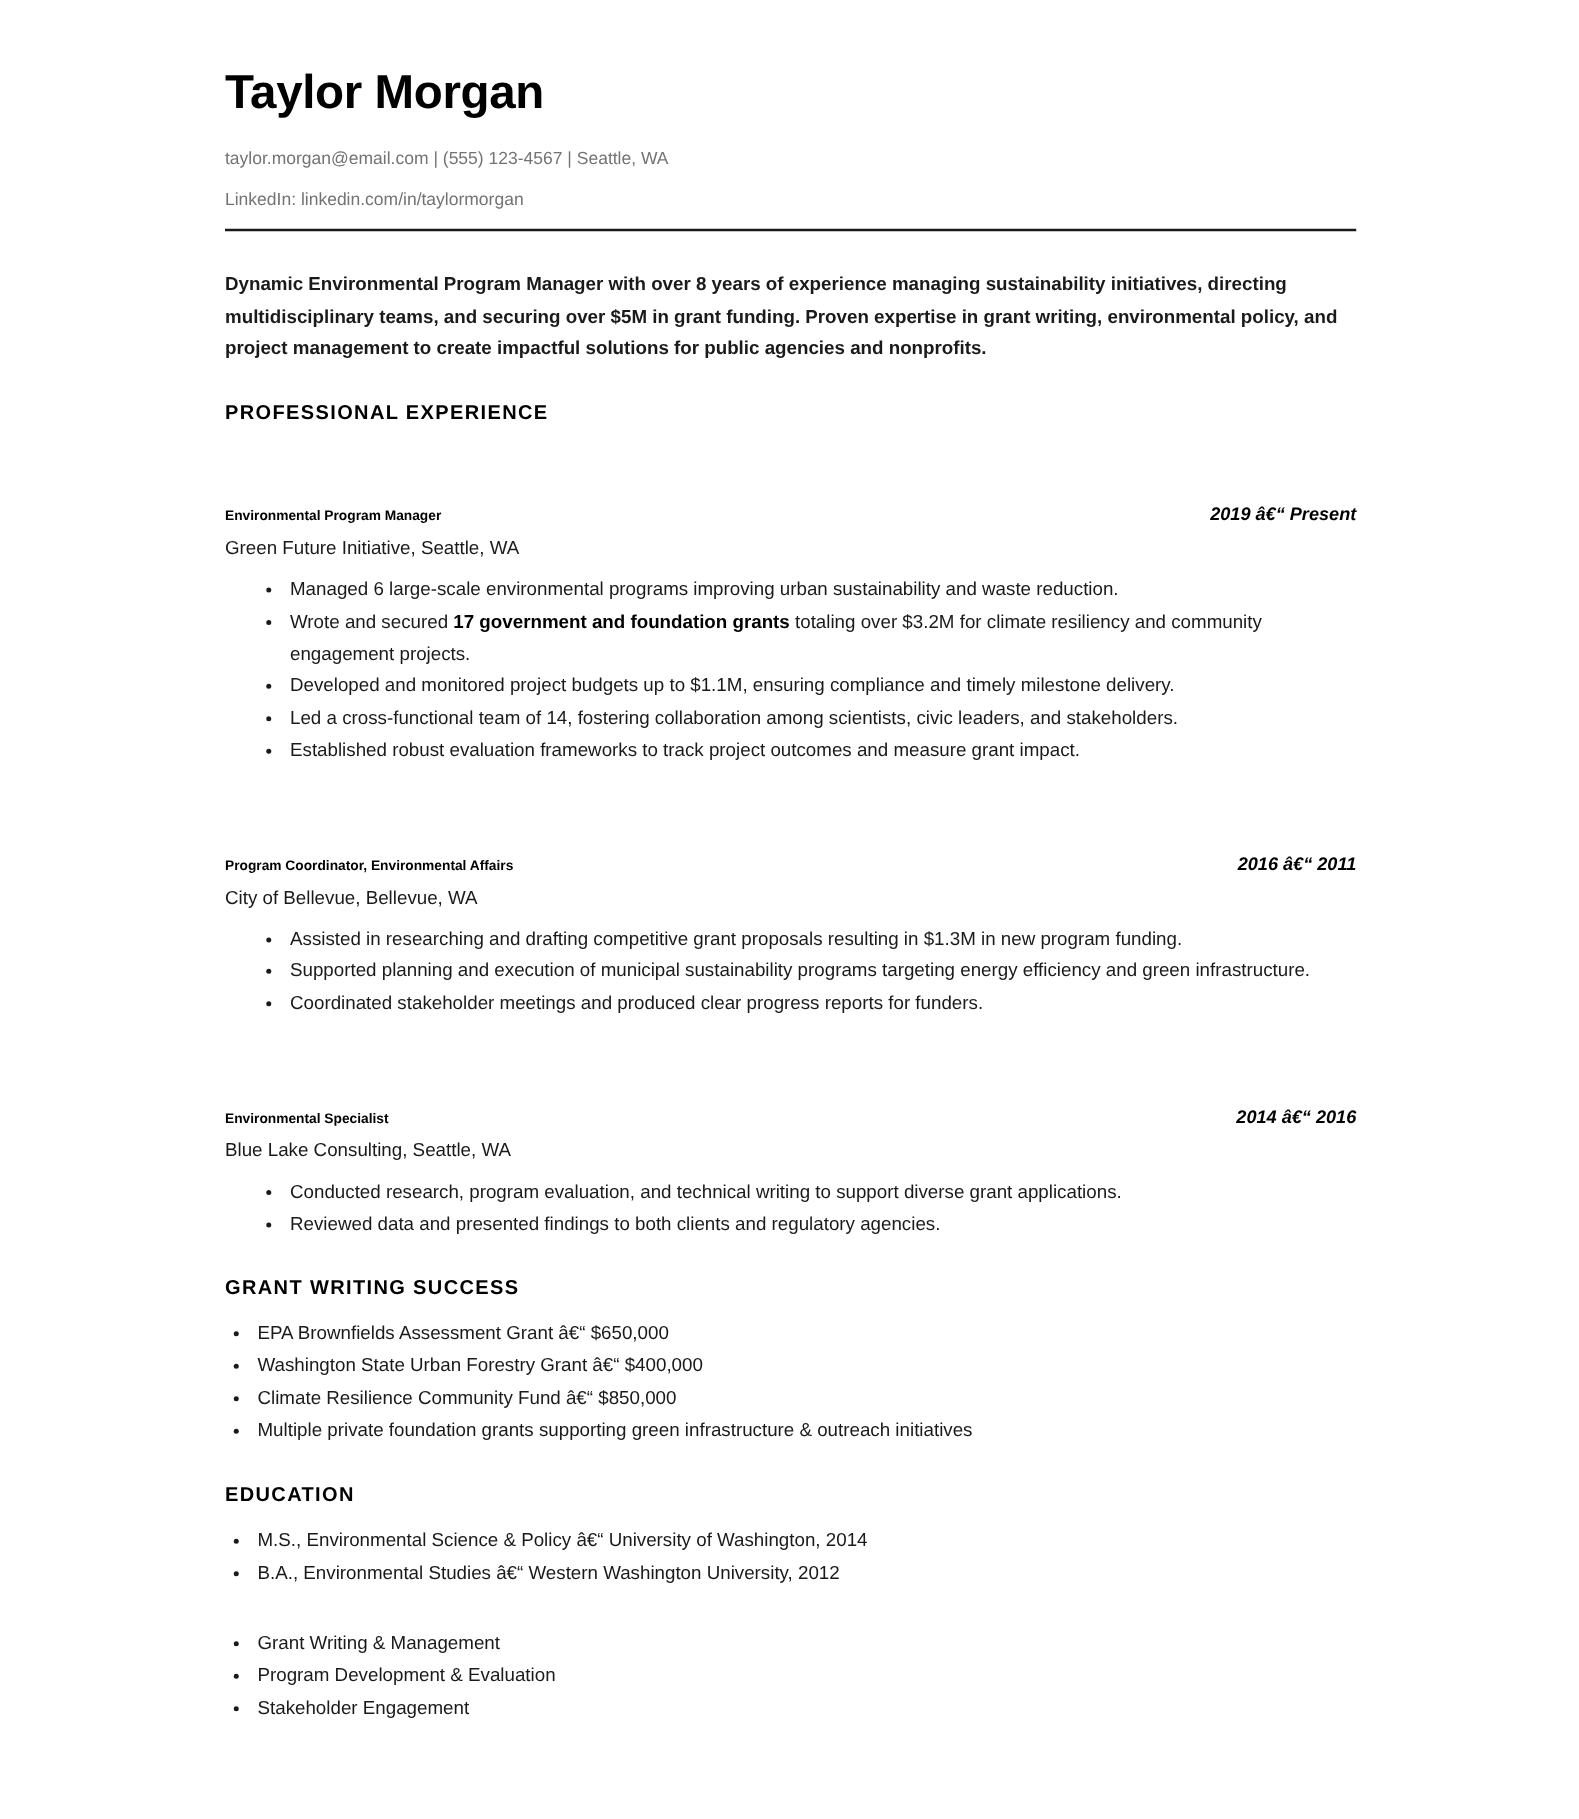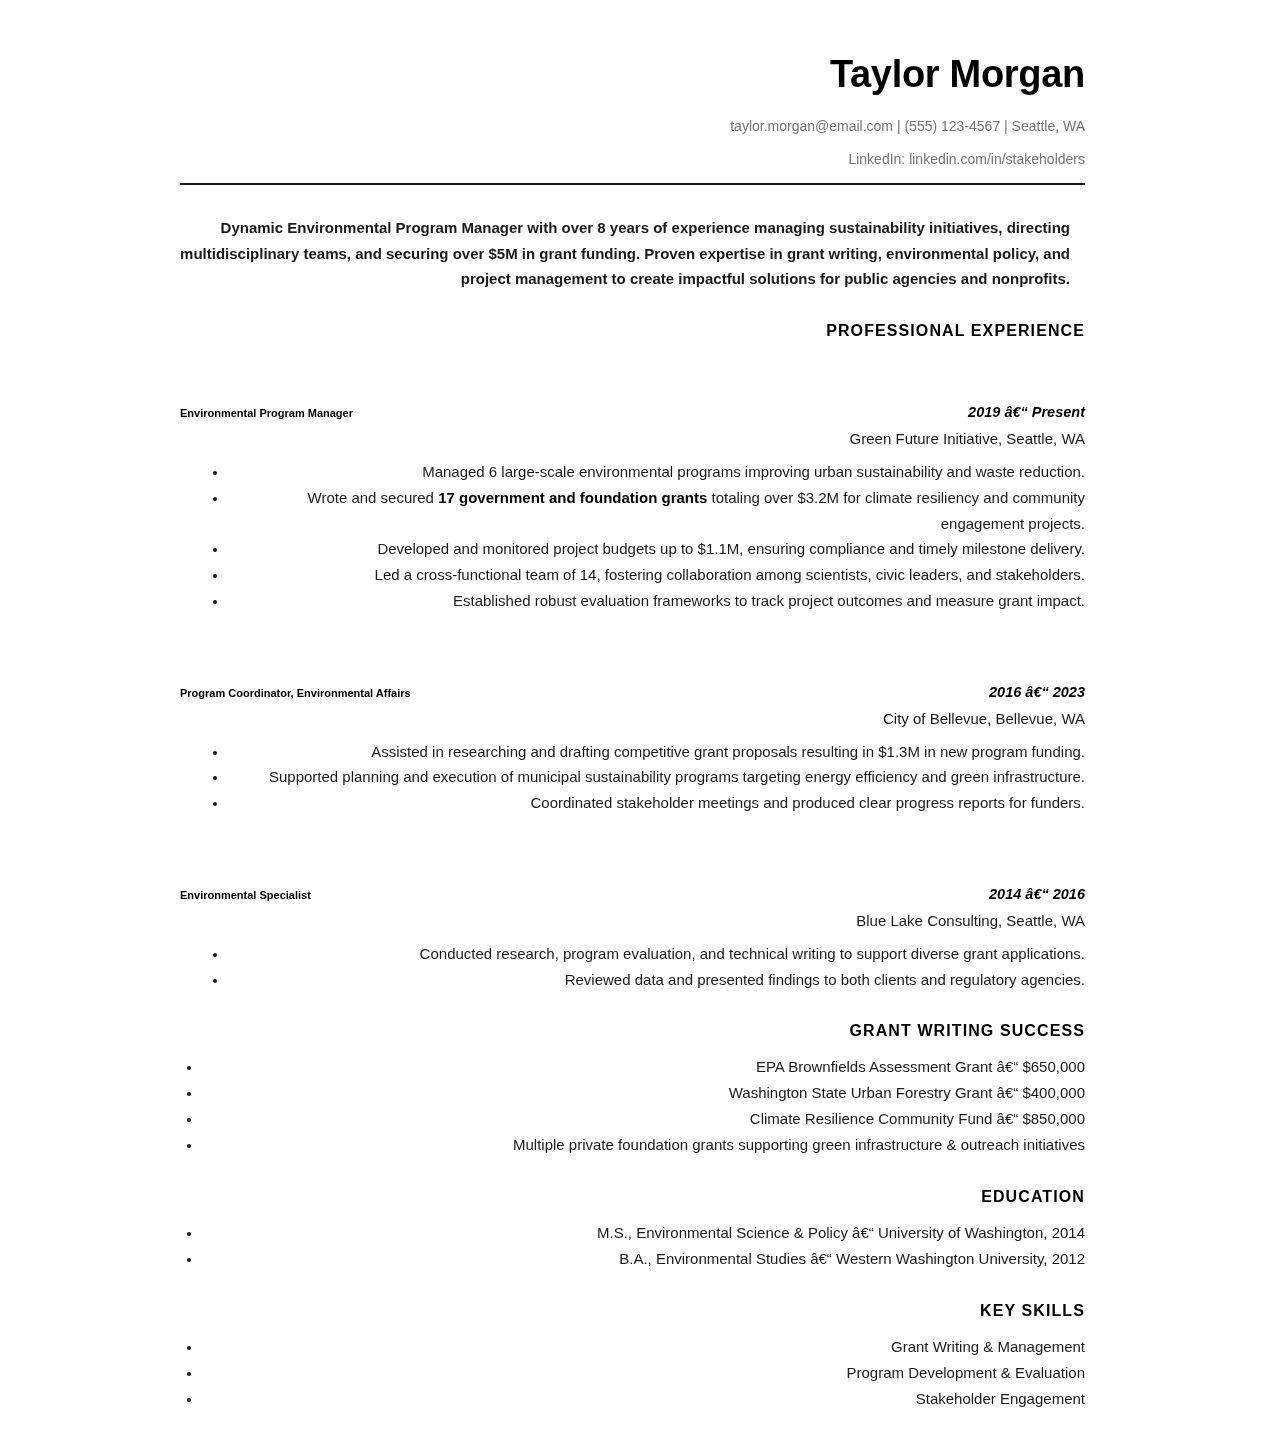--- a/index.html
+++ b/index.html
@@ -15,21 +15,20 @@
     color: #000000;
     -webkit-font-smoothing: antialiased;
   }
   .page {
     width: 1215px;
     min-height: 1455px;
     background: #ffffff;
     box-sizing: border-box;
     padding: 0;
     position: relative;
-    text-align: right;
   }
   .sheet {
     margin-left: 180px;
     width: 905px;
   }
 
   
   .header {
     padding-top: 52px;
   }
@@ -141,21 +140,21 @@
 </style>
 </head>
 <body>
 
 <div class="page">
   <div class="sheet">
 
     <div class="header">
       <h1 class="name">Taylor Morgan</h1>
       <p class="contact-line">taylor.morgan@email.com | (555) 123-4567 | Seattle, WA</p>
-      <p class="contact-line">LinkedIn: linkedin.com/in/stakeholders</p>
+      <p class="contact-line">LinkedIn: linkedin.com/in/taylormorgan</p>
       <hr class="header-rule">
     </div>
 
     <div class="section">
       <p class="summary-text">Dynamic Environmental Program Manager with over 8 years of experience managing sustainability initiatives, directing multidisciplinary teams, and securing over $5M in grant funding. Proven expertise in grant writing, environmental policy, and project management to create impactful solutions for public agencies and nonprofits.</p>
     </div>
 
     <div class="section">
       <h2 class="section-heading">PROFESSIONAL EXPERIENCE</h2>
       <div id="jobs-container">
@@ -169,21 +168,21 @@
               <li><span>Managed 6 large-scale environmental programs improving urban sustainability and waste reduction.</span></li>
               <li><span>Wrote and secured </span><span class="bold-run">17 government and foundation grants</span><span> totaling over $3.2M for climate resiliency and community engagement projects.</span></li>
               <li><span>Developed and monitored project budgets up to $1.1M, ensuring compliance and timely milestone delivery.</span></li>
               <li><span>Led a cross-functional team of 14, fostering collaboration among scientists, civic leaders, and stakeholders.</span></li>
               <li><span>Established robust evaluation frameworks to track project outcomes and measure grant impact.</span></li>
             </ul>
           </div>
           <div class="job">
             <div class="job-head">
               <div class="job-title">Program Coordinator, Environmental Affairs</div>
-              <div class="job-dates">2016 â€“ 2023</div>
+              <div class="job-dates">2016 â€“ 2011</div>
             </div>
             <div class="job-company">City of Bellevue, Bellevue, WA</div>
             <ul class="bullets">
               <li><span>Assisted in researching and drafting competitive grant proposals resulting in $1.3M in new program funding.</span></li>
               <li><span>Supported planning and execution of municipal sustainability programs targeting energy efficiency and green infrastructure.</span></li>
               <li><span>Coordinated stakeholder meetings and produced clear progress reports for funders.</span></li>
             </ul>
           </div>
           <div class="job">
             <div class="job-head">
@@ -211,21 +210,20 @@
 
     <div class="section">
       <h2 class="section-heading">EDUCATION</h2>
       <ul class="bullets shallow" id="education-list">
           <li>M.S., Environmental Science &amp; Policy â€“ University of Washington, 2014</li>
           <li>B.A., Environmental Studies â€“ Western Washington University, 2012</li>
         </ul>
     </div>
 
     <div class="section">
-      <h2 class="section-heading">KEY SKILLS</h2>
       <ul class="bullets shallow" id="skills-list">
           <li>Grant Writing &amp; Management</li>
           <li>Program Development &amp; Evaluation</li>
           <li>Stakeholder Engagement</li>
         </ul>
     </div>
 
   </div>
 </div>
 

